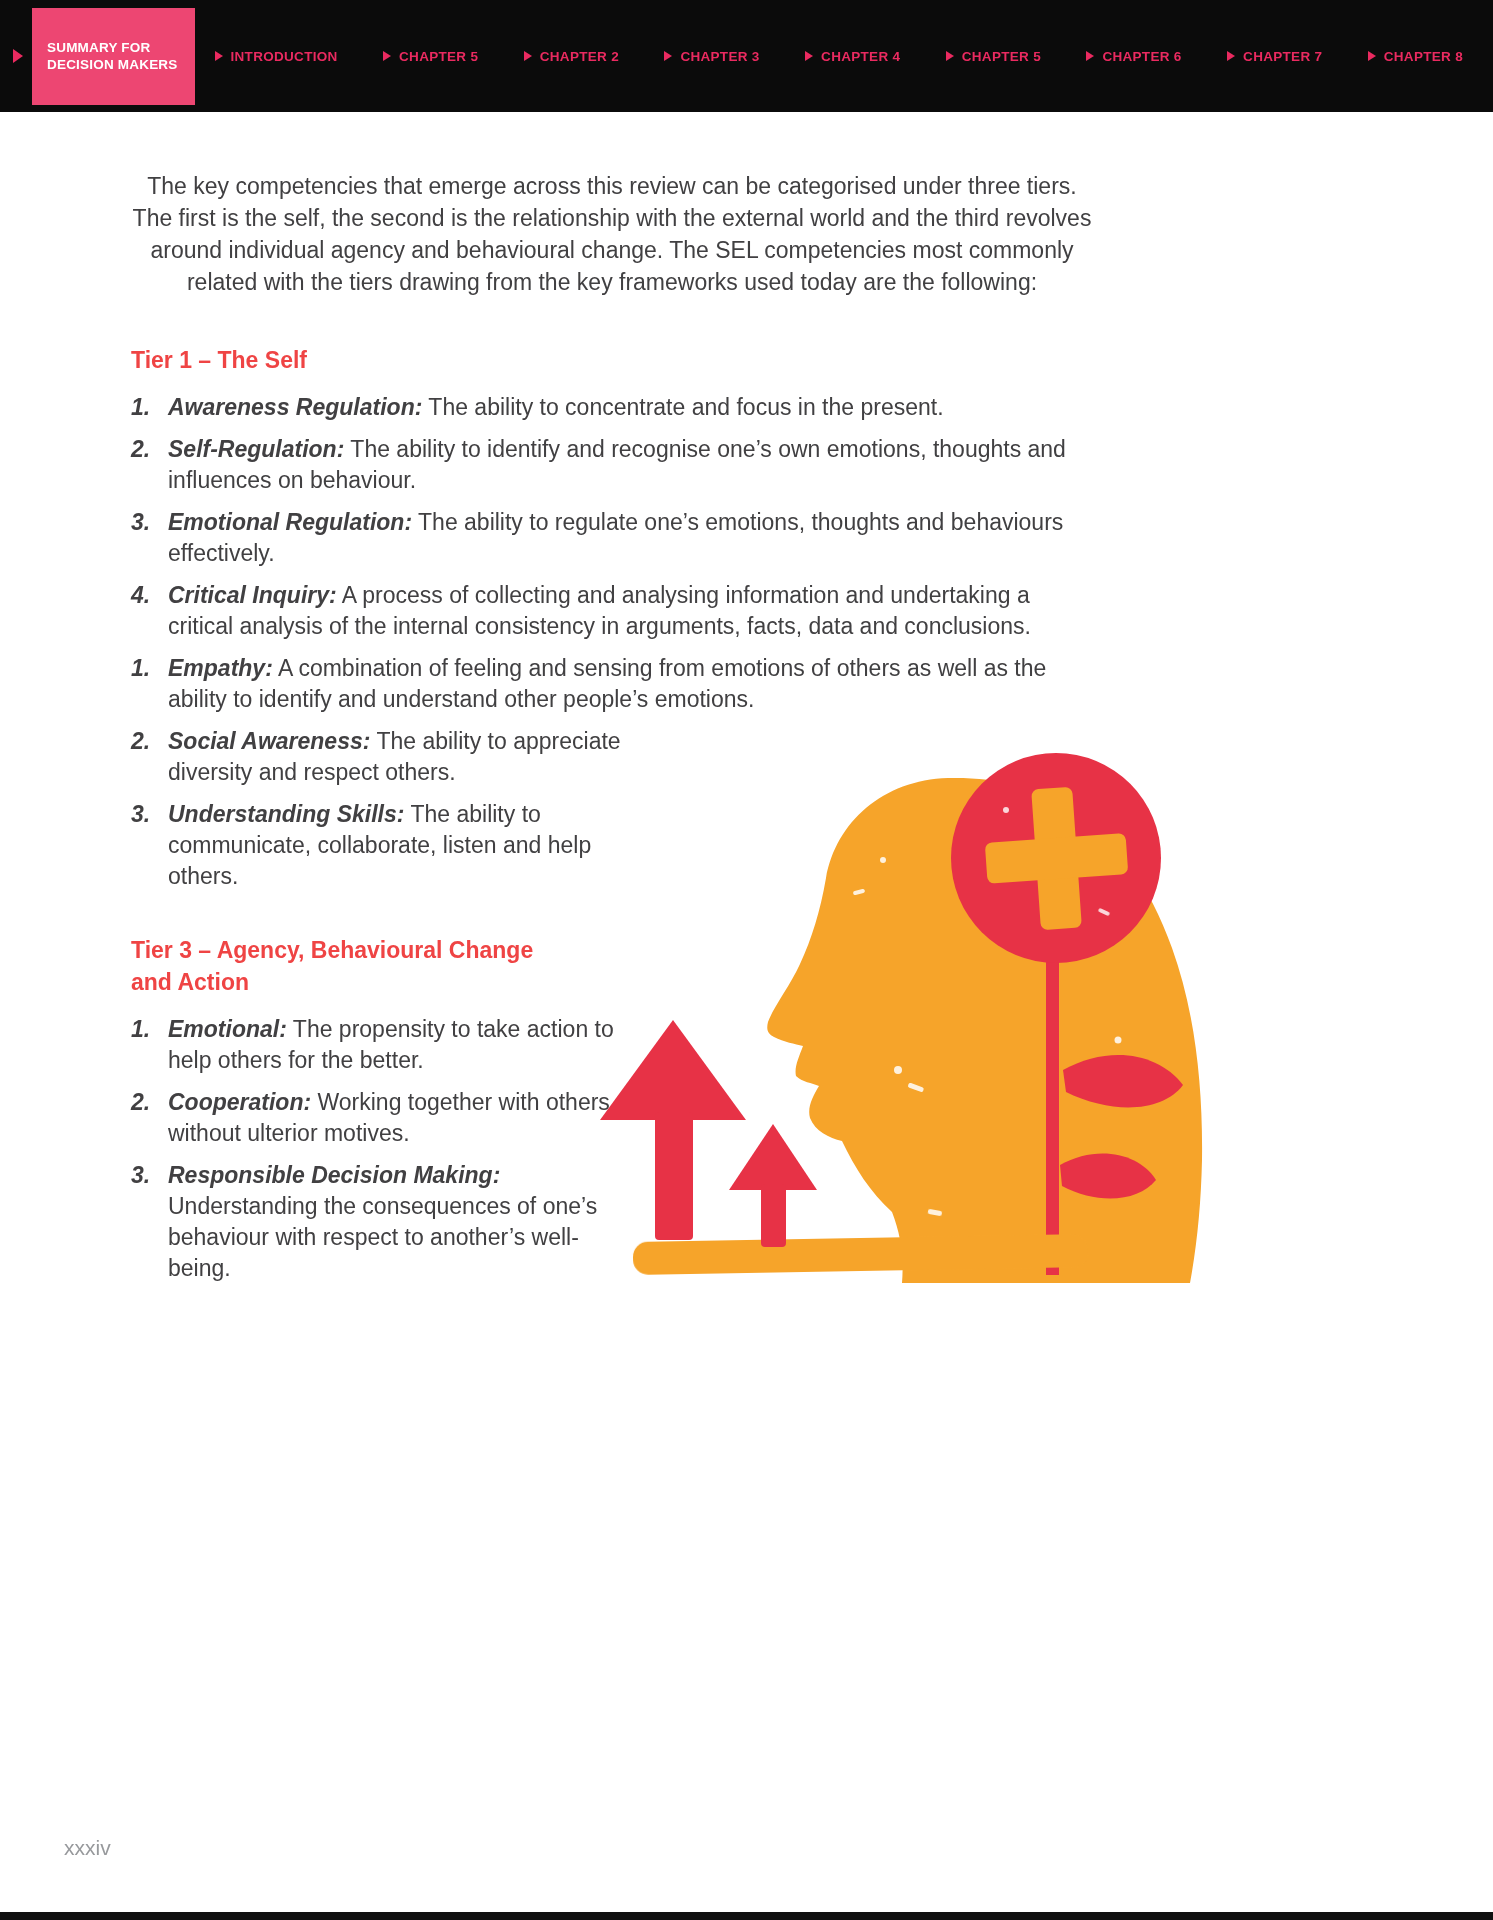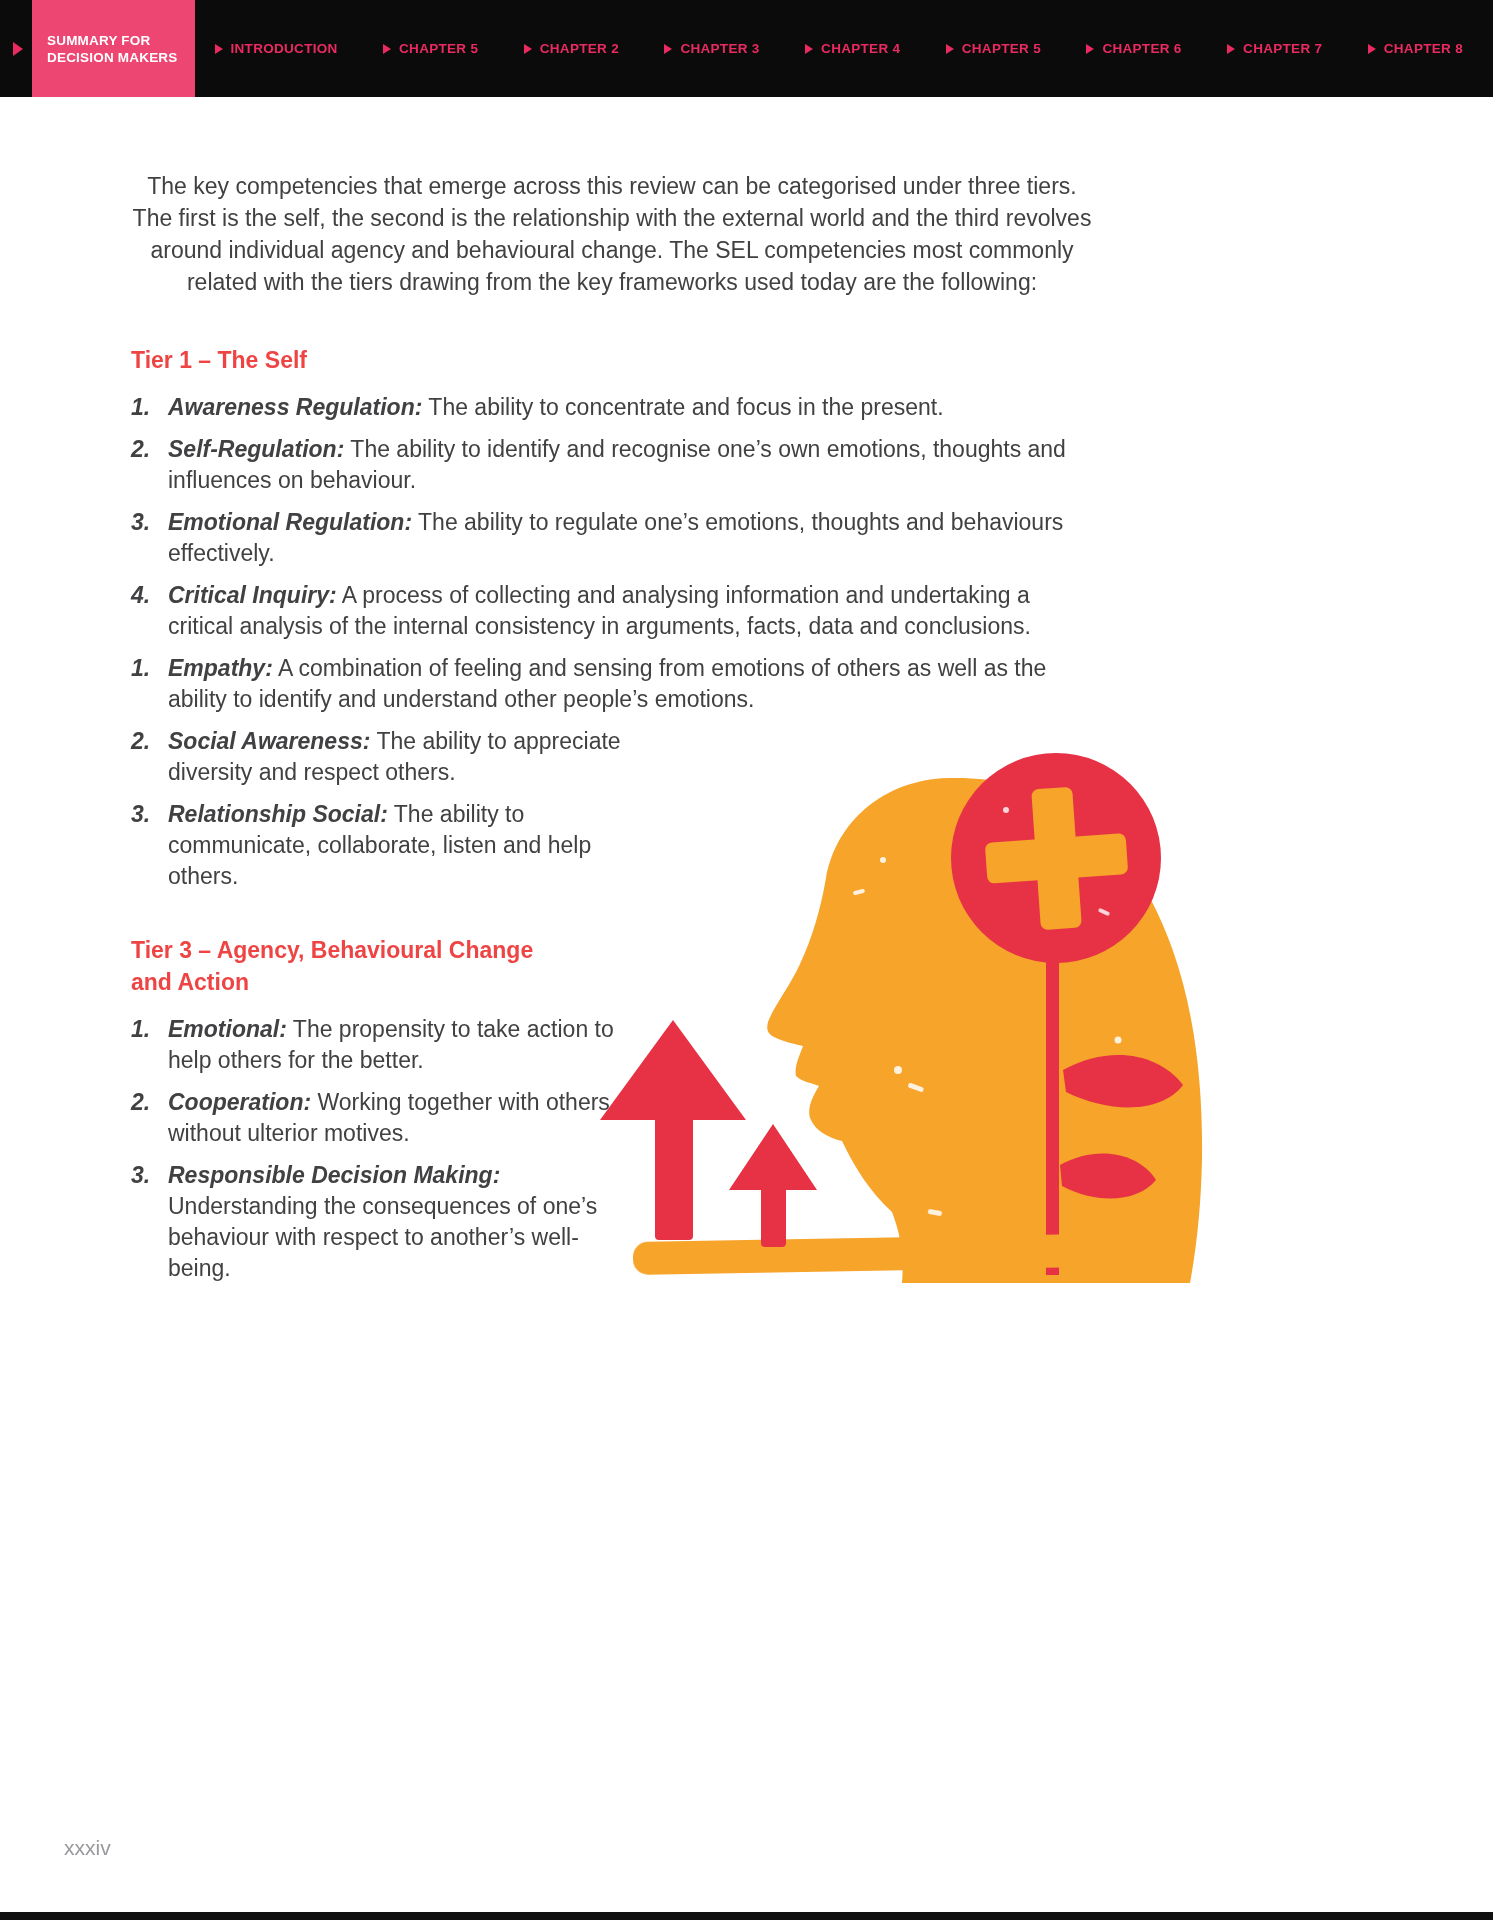--- a/index.html
+++ b/index.html
@@ -8,21 +8,21 @@
     width: 1493px; height: 1920px;
     background: #ffffff;
     font-family: "Liberation Sans", sans-serif;
     position: relative;
     overflow: hidden;
   }
 
   
   .topbar {
     position: absolute; top: 0; left: 0;
-    width: 1493px; height: 97px;
+    width: 1493px; height: 112px;
     background: #0b0b0b;
     display: flex; align-items: center;
   }
   .edge-tri {
     width: 0; height: 0; flex: none;
     margin-left: 13px;
     border-left: 10px solid #ea2a60;
     border-top: 7px solid transparent;
     border-bottom: 7px solid transparent;
   }
@@ -180,21 +180,21 @@
     <div class="item">
       <span class="num">1.</span>
       <span class="body"><span class="term">Empathy:</span> <span>A combination of feeling and sensing from emotions of others as well as the ability to identify and understand other people’s emotions.</span></span>
     </div>
     <div class="item narrow">
       <span class="num">2.</span>
       <span class="body"><span class="term">Social Awareness:</span> <span>The ability to appreciate diversity and respect others.</span></span>
     </div>
     <div class="item narrow">
       <span class="num">3.</span>
-      <span class="body"><span class="term">Relationship Social:</span> <span>The ability to communicate, collaborate, listen and help others.</span></span>
+      <span class="body"><span class="term">Understanding Skills:</span> <span>The ability to communicate, collaborate, listen and help others.</span></span>
     </div>
   </section>
 
   <section>
     <h2 class="tier-title narrow-title">Tier 3 – Agency, Behavioural Change and Action</h2>
     <div class="item narrow">
       <span class="num">1.</span>
       <span class="body"><span class="term">Emotional:</span> <span>The propensity to take action to help others for the better.</span></span>
     </div>
     <div class="item narrow">

